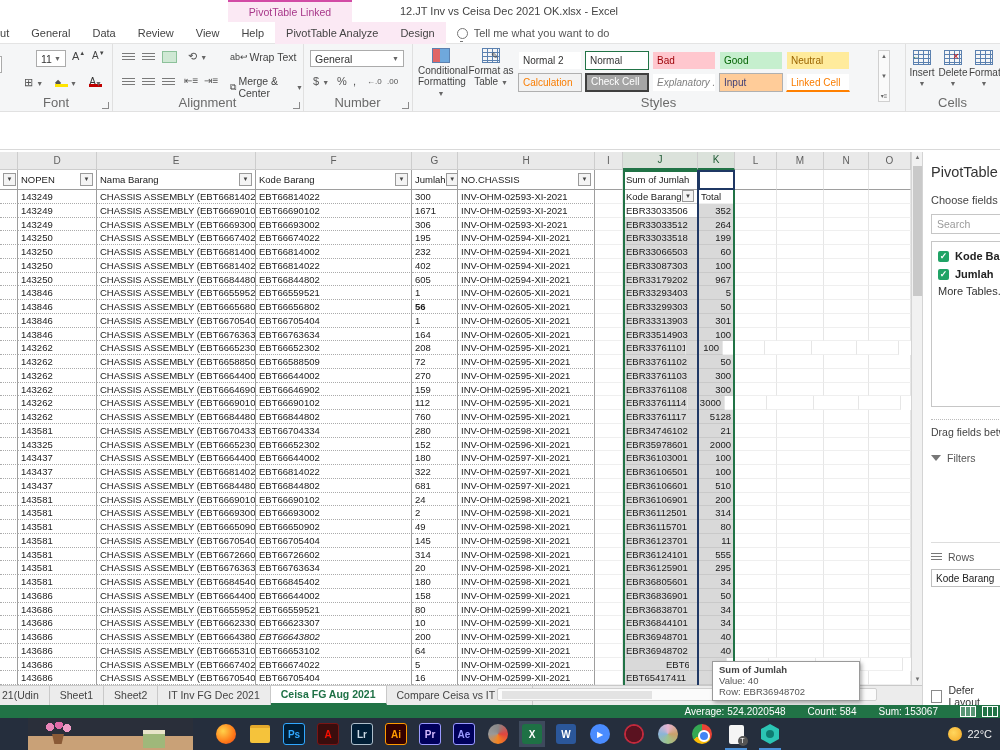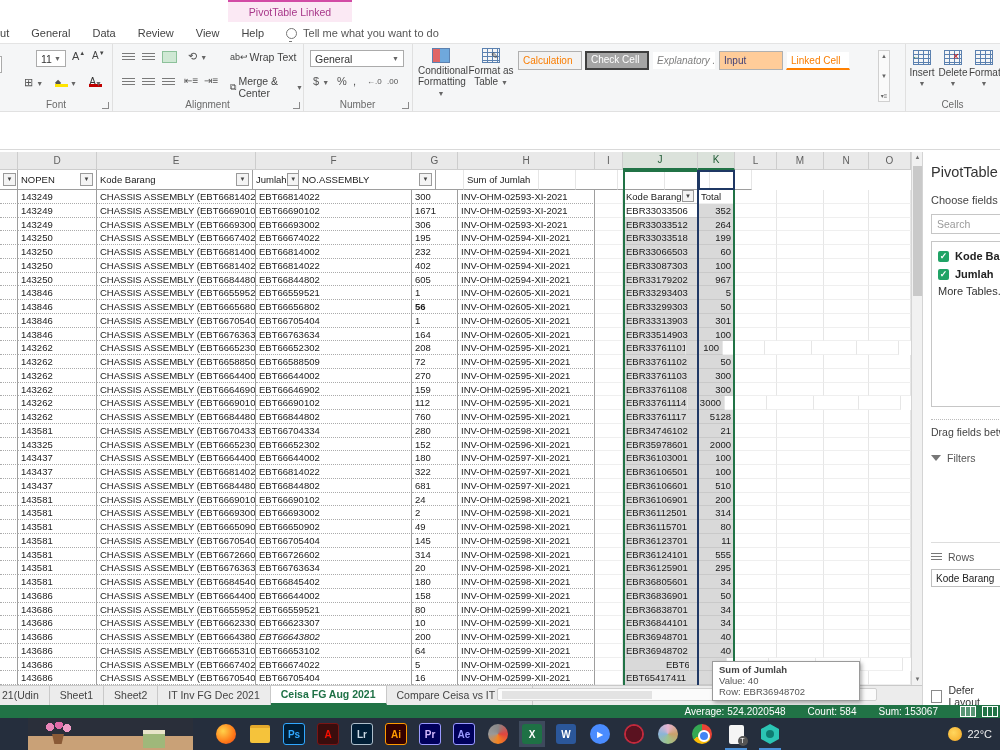--- a/index.html
+++ b/index.html
@@ -16,21 +16,21 @@
   #menu-tabs{display:flex;height:22px;align-items:center;}
   .menu-tab{padding:0 11px;color:#444;font-size:11px;cursor:default;white-space:nowrap;}
   .menu-tab.cut{padding-left:0;margin-left:-6px;}
   .pink-wrap{background:#fbe9f4;height:22px;display:flex;align-items:center;}
   #tellme{display:flex;align-items:center;gap:6px;color:#555;}
   .bulb{width:9px;height:9px;border:1px solid #777;border-radius:50%;position:relative;}
   .bulb:after{content:"";position:absolute;left:2px;top:9px;width:3px;height:3px;border-bottom:1px solid #777;}
   
   #ribbon{left:0;top:44px;width:1000px;height:68px;background:#f5f6f7;border-bottom:1px solid #e1e1e1;}
   .grp{position:absolute;top:0;height:68px;border-right:1px solid #e0e0e0;}
-  .grp-label{position:absolute;bottom:2px;left:0;right:0;text-align:center;font-size:10px;color:#6a6a6a;}
+  .grp-label{position:absolute;bottom:2px;left:0;right:0;text-align:center;font-size:13px;color:#6a6a6a;}
   .launcher{position:absolute;right:3px;bottom:3px;width:6px;height:6px;border-right:1px solid #8a8a8a;border-bottom:1px solid #8a8a8a;}
   .rbtn{display:inline-flex;align-items:center;gap:2px;color:#444;font-size:10.5px;}
   .combo{background:#fff;border:1px solid #ababab;font-size:10.5px;color:#333;display:flex;align-items:center;justify-content:space-between;padding:0 4px;}
   .caret{font-size:7px;color:#666;}
   .ico{display:inline-block;text-align:center;color:#444;}
   .lines{width:13px;height:9px;background:repeating-linear-gradient(#7a7a7a 0 1px,transparent 1px 3px);}
   .sel-green{background:#cfe8d4;border:1px solid #8cc19a;}
   .fill-ic{width:13px;height:13px;position:relative;}
   .fill-ic .bar{position:absolute;left:0;bottom:0;width:13px;height:3px;background:#ffe400;}
   .fontcol-ic{width:13px;height:13px;position:relative;font-size:10px;color:#333;text-align:center;line-height:10px;}
@@ -133,30 +133,35 @@
   .sq{width:20px;height:20px;border-radius:3px;display:flex;align-items:center;justify-content:center;font-size:10px;font-weight:bold;}
   .circ{width:20px;height:20px;border-radius:50%;}
   #weather{position:absolute;right:8px;top:0;height:32px;display:flex;align-items:center;gap:5px;color:#eee;font-size:11px;}
   #weather .sun{width:14px;height:14px;border-radius:50%;background:radial-gradient(circle at 40% 40%,#ffd75e,#f5a623);}
 </style>
 </head>
 <body>
 
 <div class="abs" id="titlebar">
   <div class="abs" id="tool-group">PivotTable Linked</div>
+  <div class="abs" id="win-title">12.JT Inv vs Ceisa Dec 2021 OK.xlsx - Excel</div>
 </div>
 
 <div class="abs" id="menubar">
   <div id="menu-tabs">
       <span class="menu-tab cut">out</span>
       <span class="menu-tab">General</span>
       <span class="menu-tab">Data</span>
       <span class="menu-tab">Review</span>
       <span class="menu-tab">View</span>
       <span class="menu-tab">Help</span>
+      <div class="pink-wrap">
+        <span class="menu-tab">PivotTable Analyze</span>
+        <span class="menu-tab">Design</span>
+      </div>
       <span class="menu-tab" id="tellme">
         <span class="bulb"></span>
         <span>Tell me what you want to do</span>
       </span>
     </div>
 </div>
 
 <div class="abs" id="ribbon">
 
   <div class="grp" id="grp-font" style="left:0;width:112px;">
@@ -224,33 +229,41 @@
       <span>Conditional Formatting</span> <span class="caret">▼</span>
     </div>
     <div class="big-btn" style="left:56px;top:4px;">
       <div class="mini-grid">
           <span class="ovl">✎</span>
         </div>
       <span>Format as Table</span> <span class="caret">▼</span>
     </div>
     <div class="abs" id="style-gallery" style="left:106px;top:7px;width:355px;">
         <div style="display: flex; gap: 3px; margin-bottom: 3px;">
+          <span class="chip normal-2">Normal 2</span>
+          <span class="chip normal">Normal</span>
+          <span class="chip bad">Bad</span>
+          <span class="chip good">Good</span>
+          <span class="chip neutral">Neutral</span>
+        </div>
+        <div style="display: flex; gap: 3px; margin-bottom: 3px;">
           <span class="chip calculation">Calculation</span>
           <span class="chip check-cell">Check Cell</span>
           <span class="chip explanatory">Explanatory ...</span>
           <span class="chip input">Input</span>
           <span class="chip linked-cell">Linked Cell</span>
         </div>
       </div>
     <div class="abs" style="left:466px;top:6px;width:12px;height:52px;border:1px solid #d0d0d0;background:#fafafa;
          display:flex;flex-direction:column;align-items:center;justify-content:space-between;padding:2px 0;box-sizing:border-box;">
       <span style="font-size:6px;color:#666;">▲</span>
         <span style="font-size:6px;color:#666;">▼</span>
         <span style="font-size:6px;color:#666;">▾≡</span>
     </div>
+    <div class="grp-label">Styles</div>
   </div>
 
   <div class="grp" id="grp-cells" style="left:905px;width:95px;border-right:none;">
     <div id="cells-buttons">
         <div class="big-btn" style="left: 2px; top: 6px; width: 30px;"><div class="mini-grid">
             <span class="ovl" style="position: absolute; left: -2px; top: 1px; font-size: 8px; color: rgb(33, 115, 70);">←</span>
           </div>Insert<div class="caret">▼</div></div>
         <div class="big-btn" style="left: 33px; top: 6px; width: 30px;"><div class="mini-grid">
             <span class="ovl" style="color: rgb(204, 0, 0); position: absolute; left: 8px; top: 1px; font-size: 10px;">×</span>
           </div>Delete<div class="caret">▼</div></div>
@@ -283,30 +296,34 @@
 
 <div class="abs" id="grid">
     <div class="grow">
       <div class="c tbl hdr" style="width: 18px; flex: 0 0 auto;">
         <span class="fbtn">▼</span>
       </div>
       <div class="c tbl hdr" style="width: 79px; flex: 0 0 auto;">
         <span>NOPEN</span>
         <span class="fbtn">▼</span>
       </div>
+      <div class="c tbl hdr" style="width: 159px; flex: 0 0 auto;">
+        <span>Nama Barang</span>
+        <span class="fbtn">▼</span>
+      </div>
       <div class="c tbl hdr" style="width: 156px; flex: 0 0 auto;">
         <span>Kode Barang</span>
         <span class="fbtn">▼</span>
       </div>
       <div class="c tbl hdr" style="width: 46px; flex: 0 0 auto;">
         <span>Jumlah</span>
         <span class="fbtn">▼</span>
       </div>
       <div class="c tbl hdr" style="width: 137px; flex: 0 0 auto;">
-        <span>NO.ASSEMBLY</span>
+        <span>NO.CHASSIS</span>
         <span class="fbtn">▼</span>
       </div>
       <div class="c hdr" style="width: 28px; flex: 0 0 auto;"></div>
       <div class="c hdr" style="width: 75px; flex: 0 0 auto;">Sum of Jumlah</div>
       <div class="c hdr" style="width: 37px; flex: 0 0 auto;"></div>
       <div class="c hdr" style="width: 42px; flex: 0 0 auto;"></div>
       <div class="c hdr" style="width: 47px; flex: 0 0 auto;"></div>
       <div class="c hdr" style="width: 45px; flex: 0 0 auto;"></div>
       <div class="c hdr" style="width: 42px; flex: 0 0 auto;"></div>
     </div>

